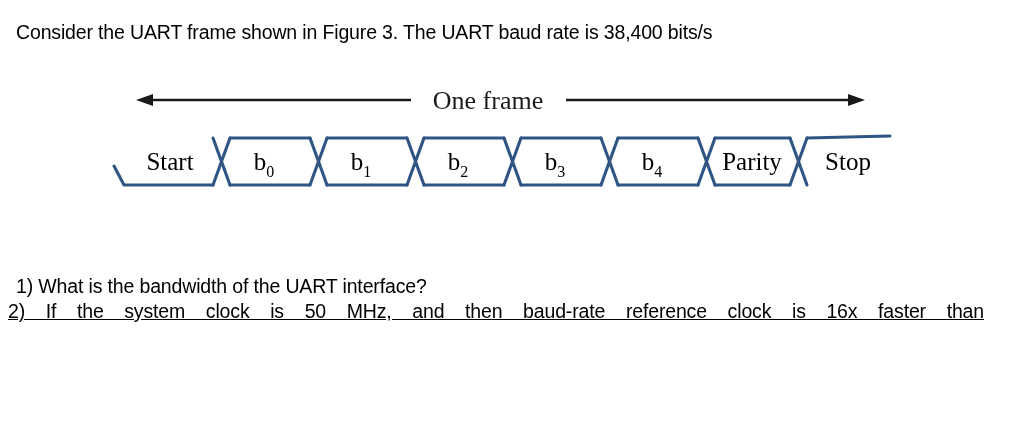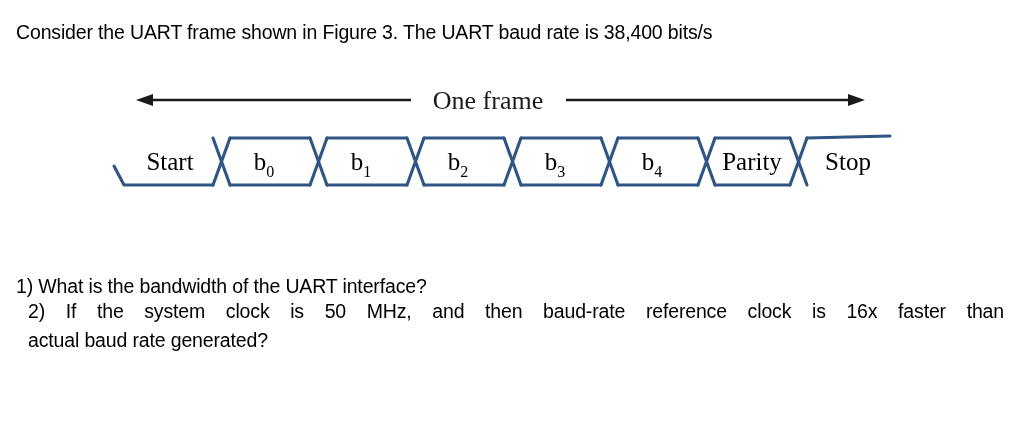--- a/index.html
+++ b/index.html
@@ -33,27 +33,28 @@
     text-align: center;
   }
 
   #question-1 {
     left: 16px;
     top: 243px;
     margin-top: 28px;
   }
 
   #question-2 {
-    left: 28px;
+    left: 8px;
     top: 297px;
     width: 976px;
     white-space: normal;
     text-align: justify;
     text-justify: inter-word;
     line-height: 29px;
+    text-decoration: underline;
   }
   
   #question-2 .jline {
     display: block;
     text-align: justify;
     text-align-last: justify;
     white-space: nowrap;
   }
   #question-2 .jline-last {
     display: block;
@@ -165,14 +166,13 @@
 
       <text class="wave-label" x="848" y="100" text-anchor="middle">Stop</text>
     </g>
   </svg>
 </div>
 
 <div class="prose" id="question-1">1) What is the bandwidth of the UART interface?</div>
 
 <div class="prose" id="question-2">
   <span class="jline">2) If the system clock is 50 MHz, and then baud-rate reference clock is 16x faster than</span>
-  <span class="jline-last">actual baud rate generated?</span>
 </div>
 
 </body></html>

